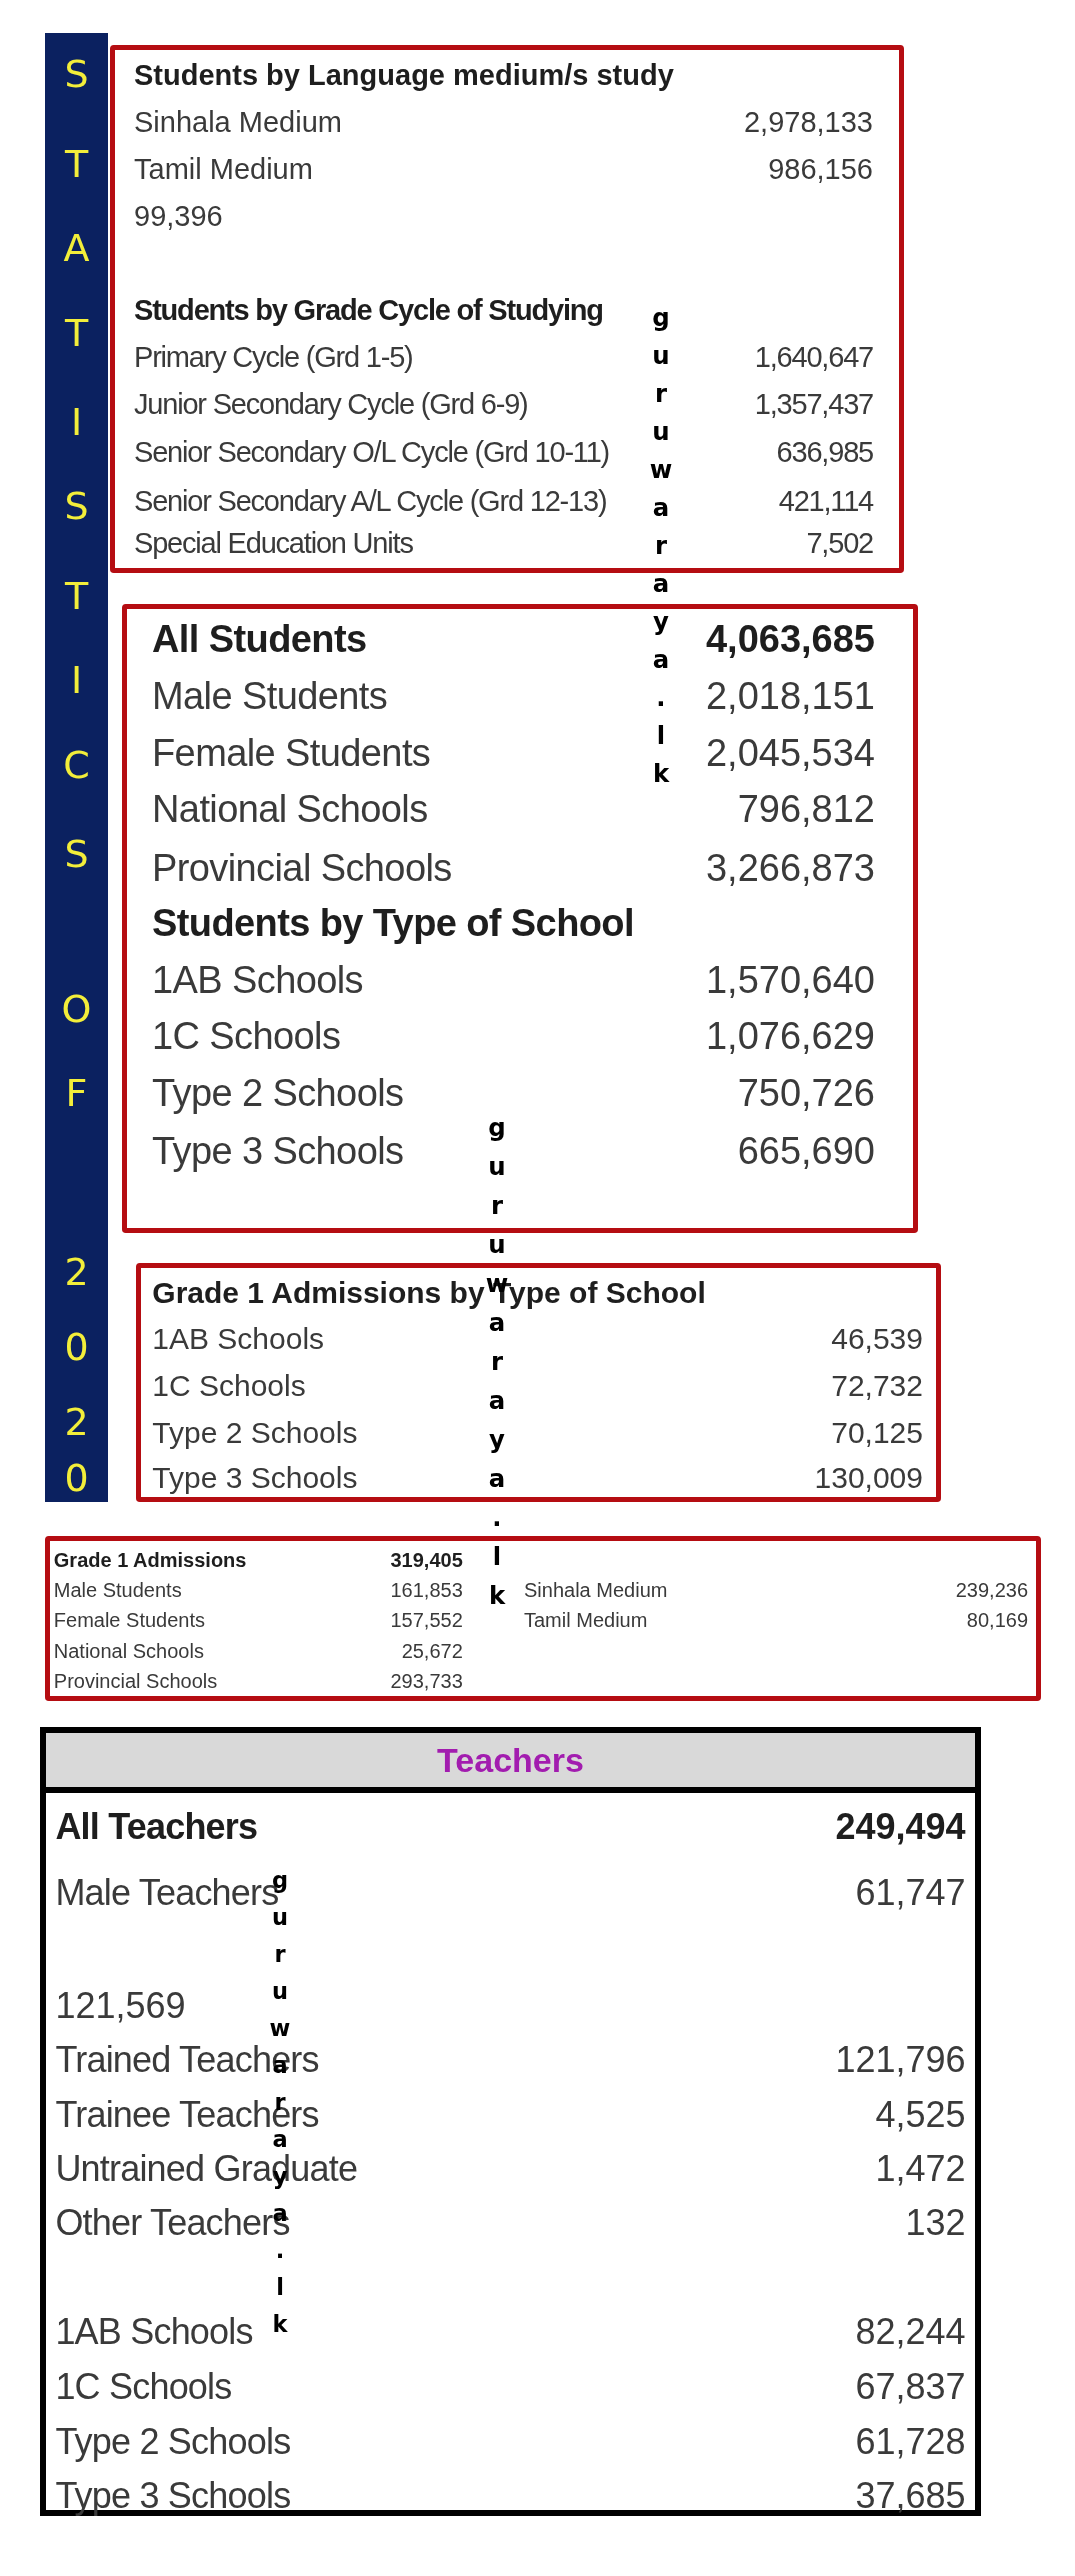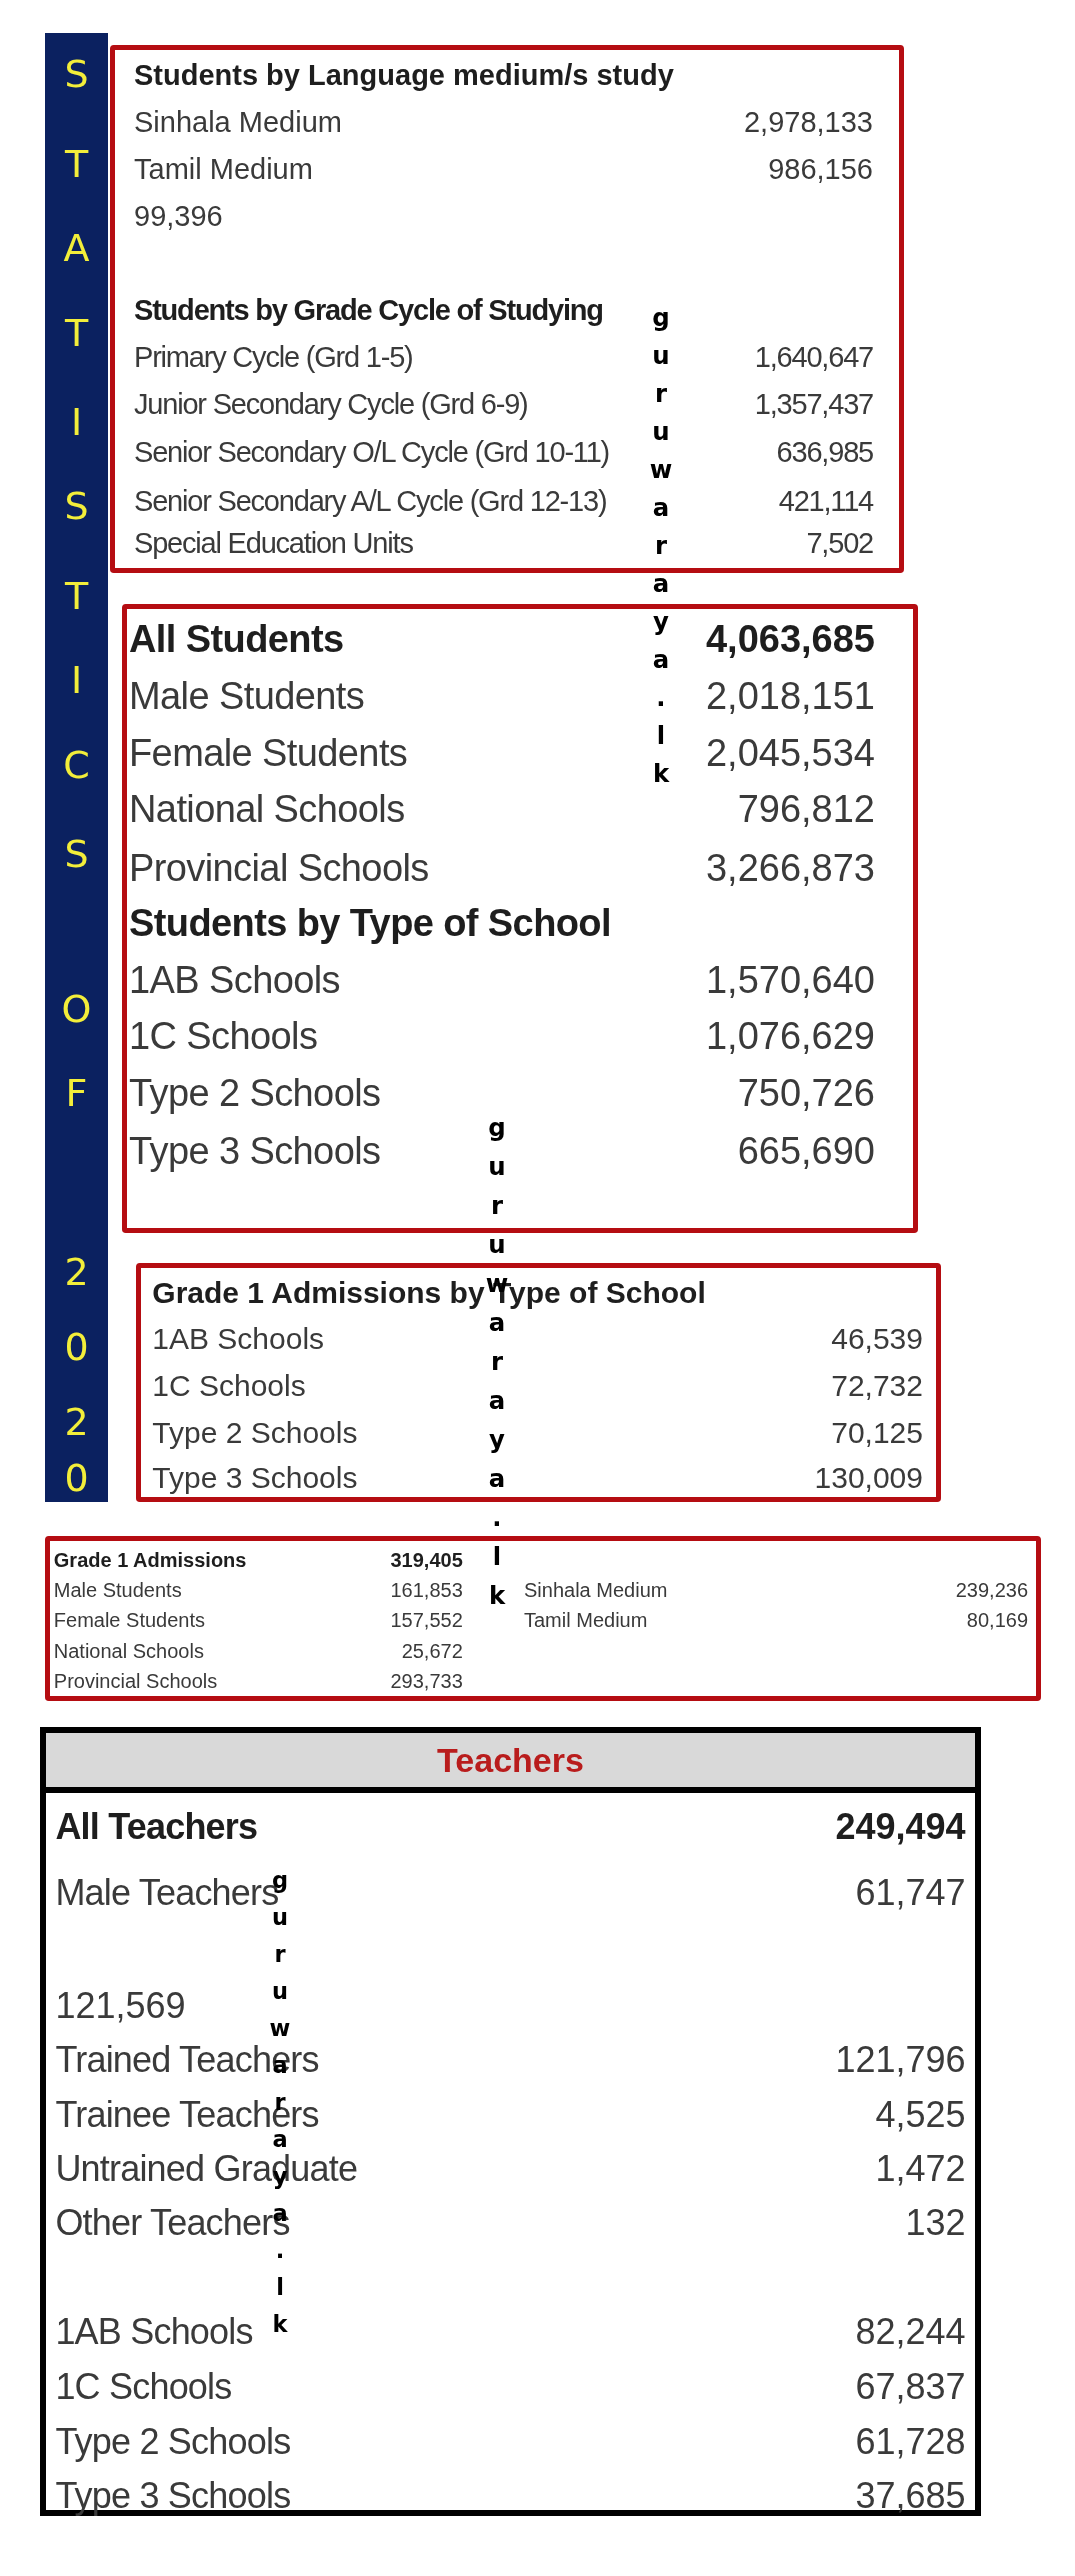--- a/index.html
+++ b/index.html
@@ -18,37 +18,37 @@
   .row .val { white-space: nowrap; text-align: right; }
   .hdr { font-weight: bold; color: #1e1e1e; }
 
   
   .b1 { left: 110px; top: 45px; width: 794px; height: 528px; padding-left: 16px; }
   .b1 .row { font-size: 29px; padding: 0 26px 0 19px; }
   .b1 .cmp { letter-spacing: -1.2px; }
 
   
   .b2 { left: 122px; top: 604px; width: 796px; height: 629px; }
-  .b2 .row { font-size: 38px; padding: 0 38px 0 2px; }
+  .b2 .row { font-size: 38px; padding: 0 38px 0 25px; }
   .b2 .row .lbl { letter-spacing: -0.6px; }
 
   
   .b3 { left: 136px; top: 1263px; width: 805px; height: 239px; }
   .b3 .row { font-size: 30px; padding: 0 13px 0 11.3px; }
 
   
   .b4 { left: 45px; top: 1536px; width: 996px; height: 165px; }
   .b4 .col { position: absolute; top: 0; }
   .b4 .row { font-size: 20px; }
 
   
   .tt { left: 40px; top: 1727px; width: 941px; height: 789px; border: 6.6px solid #000; box-sizing: border-box; background: #fff; }
   .tt .thead { position: absolute; left: 0; right: 0; top: 0; height: 54px; background: #d9d9d9;
                border-bottom: 6.6px solid #000; text-align: center; font-size: 34px; font-weight: bold;
-               color: #b91c1c; line-height: 54px; }
+               color: #a21caf; line-height: 54px; }
   .tt .row { font-size: 36px; padding: 0 9.4px 0 9.4px; }
   .tt .row .lbl { letter-spacing: -0.8px; }
 
   
   .wm { position: absolute; width: 28px; text-align: center; font-weight: bold; color: #000;
         font-family: "DejaVu Sans", sans-serif; font-size: 24.4px; }
 </style>
 </head>
 <body>
 

